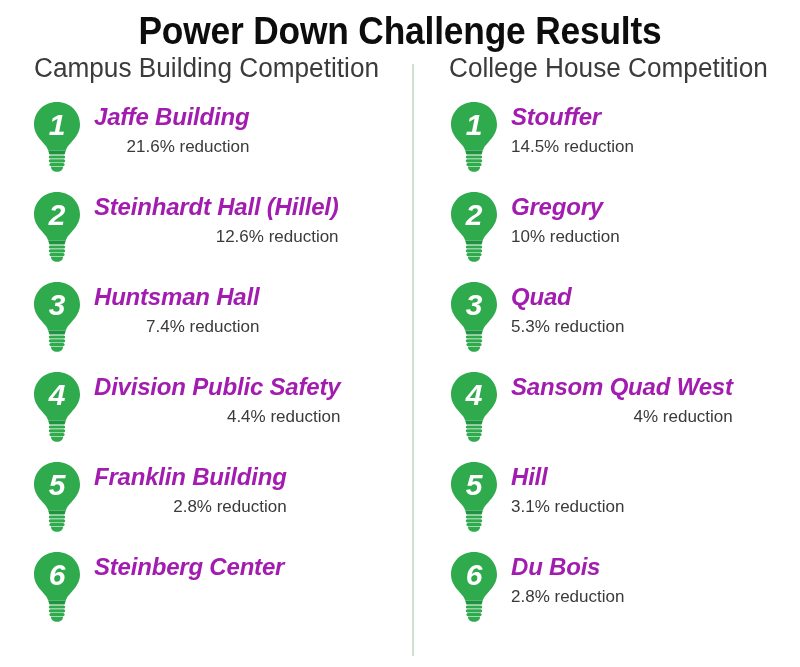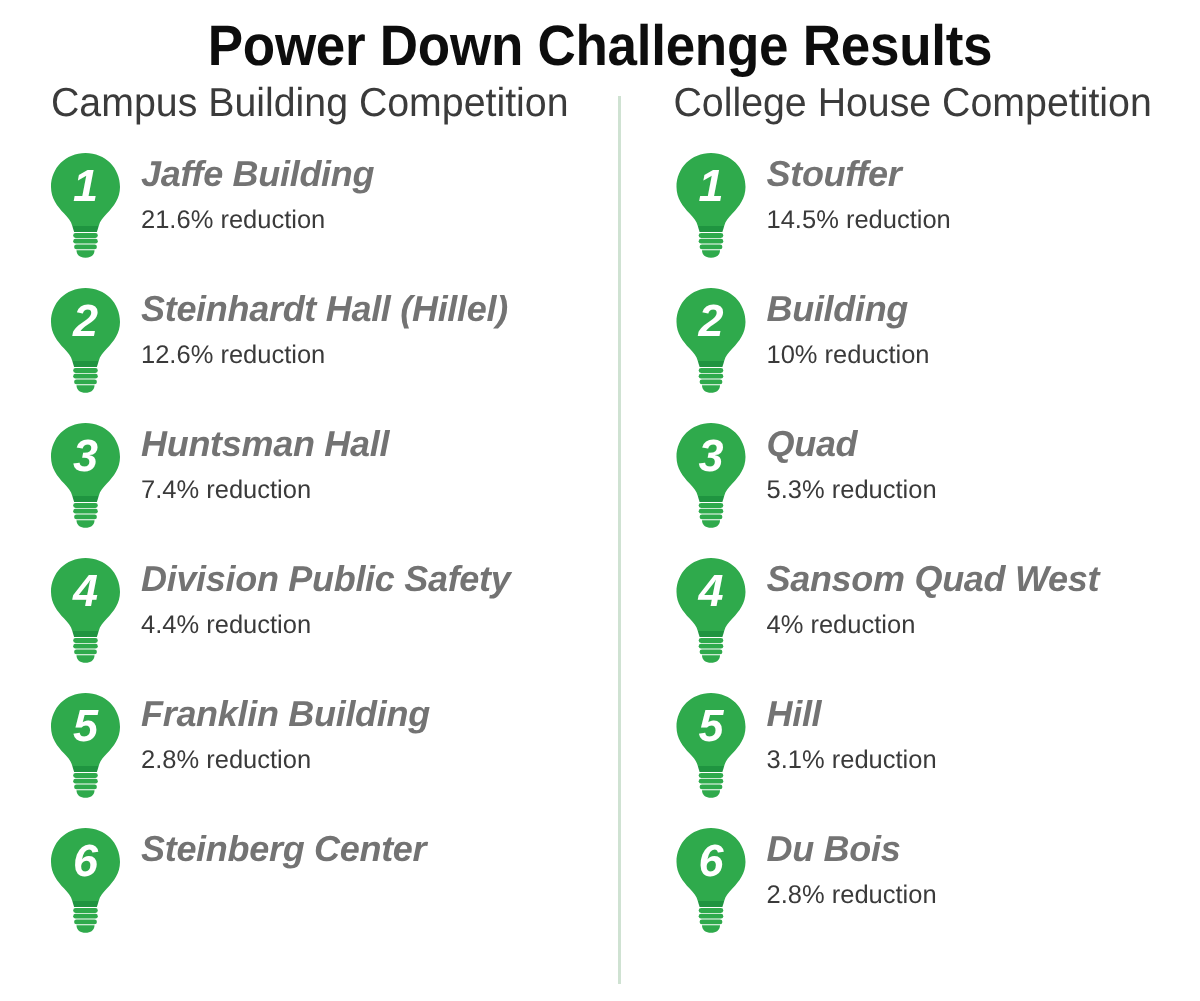--- a/index.html
+++ b/index.html
@@ -113,33 +113,34 @@
     padding-left: 10px;
     padding-top: 4px;
   }
 
   .entry-name {
     font-family: "Liberation Sans", sans-serif;
     font-weight: bold;
     font-style: italic;
     font-size: 24px;
     line-height: 30px;
-    color: #737373;
+    color: #a21caf;
     white-space: nowrap;
     letter-spacing: -0.2px;
   }
 
   .entry-stat {
     font-family: "Liberation Sans", sans-serif;
     font-weight: normal;
     font-size: 17px;
     line-height: 24px;
     color: #3a3a3a;
     margin-top: 3px;
     white-space: nowrap;
+    text-align: right;
   }
 </style>
 </head>
 <body>
 
 <div class="infographic">
 
   <div class="title">Power Down Challenge Results</div>
 
   <div class="divider"></div>
@@ -286,21 +287,21 @@
             <path fill="#2faa4c" d="M27 2 C13.8 2 4 12 4 24.6 C4 32.2 8.2 37.4 12.6 42.2 C15.4 45.2 17.4 47.4 18.2 50.6 L35.8 50.6 C36.6 47.4 38.6 45.2 41.4 42.2 C45.8 37.4 50 32.2 50 24.6 C50 12 40.2 2 27 2 Z"></path>
             <path fill="#1f9440" d="M18.2 50.6 L35.8 50.6 L34.6 54.6 L19.4 54.6 Z"></path>
             <rect x="18.8" y="55.4" width="16.4" height="3.2" rx="1.6" fill="#2faa4c"></rect>
             <rect x="18.8" y="59.2" width="16.4" height="3.2" rx="1.6" fill="#2faa4c"></rect>
             <rect x="19.4" y="63" width="15.2" height="3.2" rx="1.6" fill="#2faa4c"></rect>
             <path fill="#2faa4c" d="M21 66.8 L33 66.8 C33 70.2 30.4 71.8 27 71.8 C23.6 71.8 21 70.2 21 66.8 Z"></path>
           </svg>
           <span class="bulb-number">2</span>
         </div>
         <div class="row-text">
-          <div class="entry-name">Building</div>
+          <div class="entry-name">Gregory</div>
           <div class="entry-stat">10% reduction</div>
         </div>
       </li>
 
       <li class="rank-row">
         <div class="bulb">
           <svg viewBox="0 0 54 72" xmlns="http://www.w3.org/2000/svg" aria-hidden="true">
             <path fill="#2faa4c" d="M27 2 C13.8 2 4 12 4 24.6 C4 32.2 8.2 37.4 12.6 42.2 C15.4 45.2 17.4 47.4 18.2 50.6 L35.8 50.6 C36.6 47.4 38.6 45.2 41.4 42.2 C45.8 37.4 50 32.2 50 24.6 C50 12 40.2 2 27 2 Z"></path>
             <path fill="#1f9440" d="M18.2 50.6 L35.8 50.6 L34.6 54.6 L19.4 54.6 Z"></path>
             <rect x="18.8" y="55.4" width="16.4" height="3.2" rx="1.6" fill="#2faa4c"></rect>

